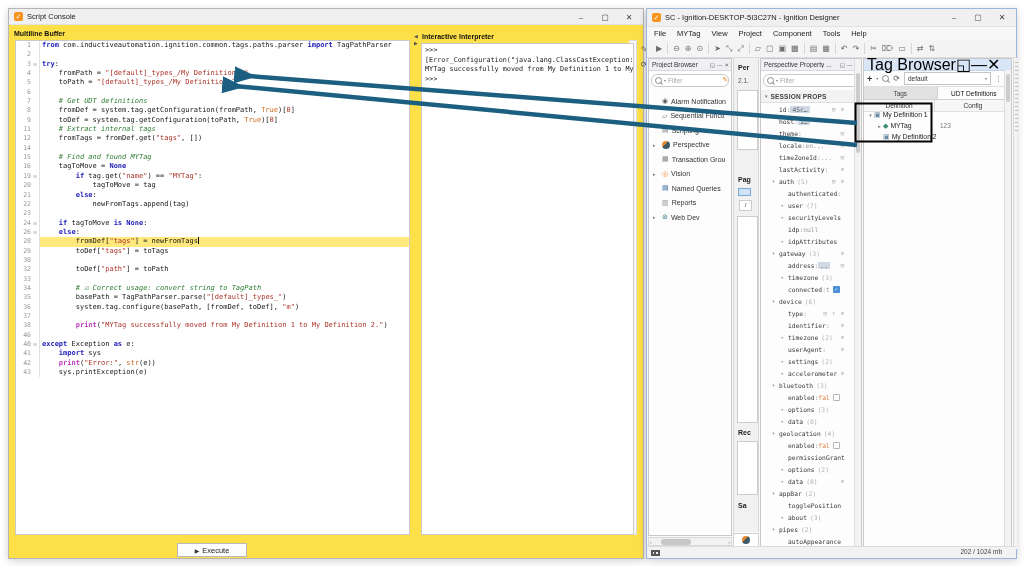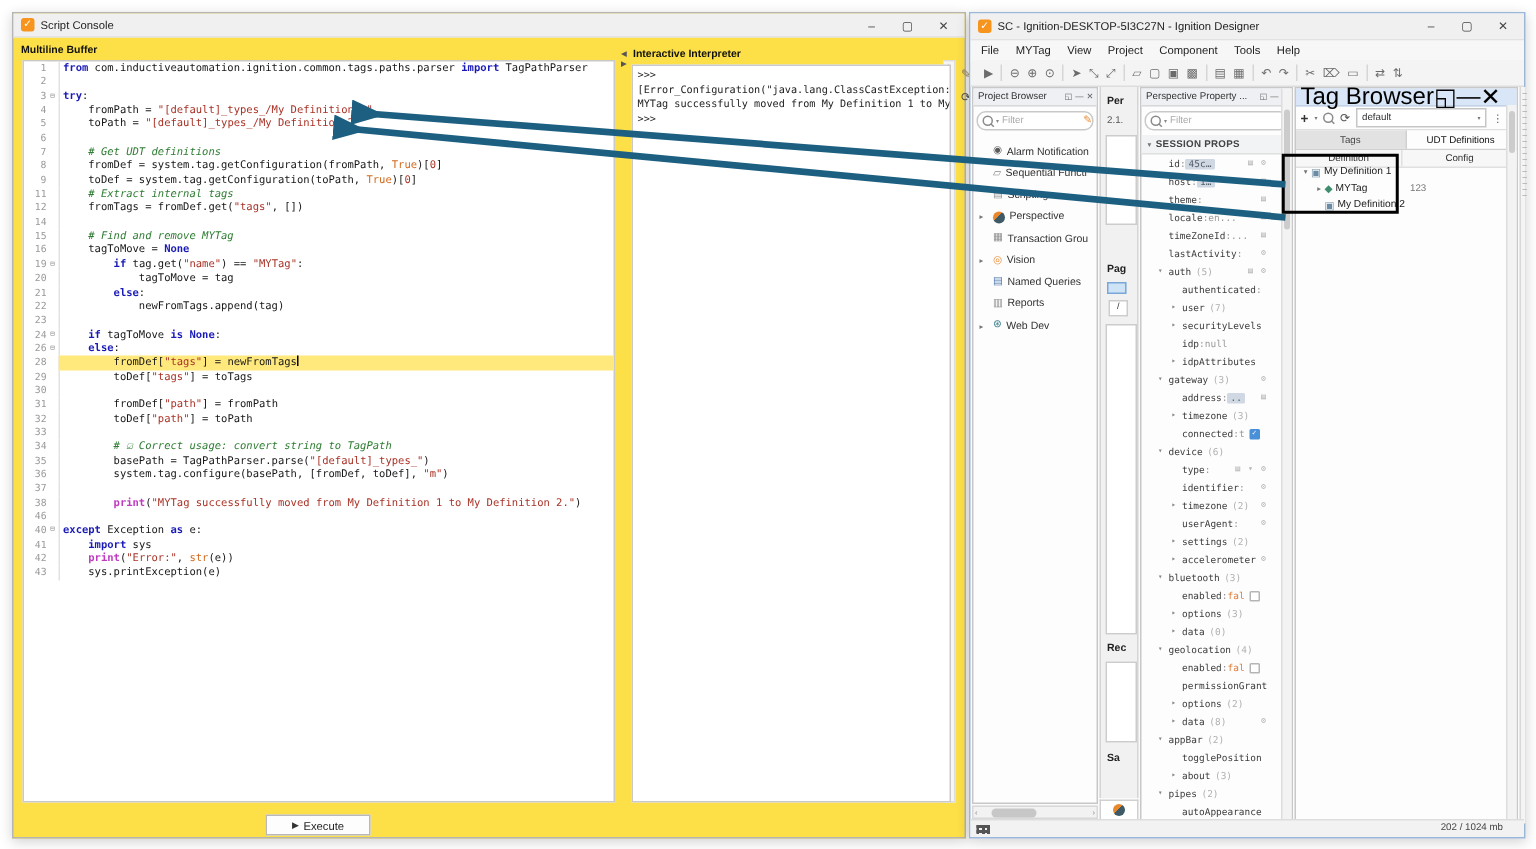--- a/index.html
+++ b/index.html
@@ -138,33 +138,32 @@
         <div class="cl"><span class="g">3</span><span class="fold on">⊟</span><span class="ct"><span class="tk-kw">try</span><span class="tk-pl">:</span></span></div>
         <div class="cl"><span class="g">4</span><span class="fold"></span><span class="ct"><span class="tk-pl">    fromPath = </span><span class="tk-st">"[default]_types_/My Definition 1"</span></span></div>
         <div class="cl"><span class="g">5</span><span class="fold"></span><span class="ct"><span class="tk-pl">    toPath = </span><span class="tk-st">"[default]_types_/My Definition 2"</span></span></div>
         <div class="cl"><span class="g">6</span><span class="fold"></span><span class="ct"></span></div>
         <div class="cl"><span class="g">7</span><span class="fold"></span><span class="ct"><span class="tk-cm">    # Get UDT definitions</span></span></div>
         <div class="cl"><span class="g">8</span><span class="fold"></span><span class="ct"><span class="tk-pl">    fromDef = system.tag.getConfiguration(fromPath, </span><span class="tk-bo">True</span><span class="tk-pl">)[</span><span class="tk-st">0</span><span class="tk-pl">]</span></span></div>
         <div class="cl"><span class="g">9</span><span class="fold"></span><span class="ct"><span class="tk-pl">    toDef = system.tag.getConfiguration(toPath, </span><span class="tk-bo">True</span><span class="tk-pl">)[</span><span class="tk-st">0</span><span class="tk-pl">]</span></span></div>
         <div class="cl"><span class="g">11</span><span class="fold"></span><span class="ct"><span class="tk-cm">    # Extract internal tags</span></span></div>
         <div class="cl"><span class="g">12</span><span class="fold"></span><span class="ct"><span class="tk-pl">    fromTags = fromDef.get(</span><span class="tk-st">"tags"</span><span class="tk-pl">, [])</span></span></div>
         <div class="cl"><span class="g">14</span><span class="fold"></span><span class="ct"></span></div>
-        <div class="cl"><span class="g">15</span><span class="fold"></span><span class="ct"><span class="tk-cm">    # Find and remove MYTag</span></span></div>
+        <div class="cl"><span class="g">15</span><span class="fold"></span><span class="ct"><span class="tk-cm">    # Find and found MYTag</span></span></div>
         <div class="cl"><span class="g">16</span><span class="fold"></span><span class="ct"><span class="tk-pl">    tagToMove = </span><span class="tk-kw">None</span></span></div>
         <div class="cl"><span class="g">19</span><span class="fold on">⊟</span><span class="ct"><span class="tk-pl">        </span><span class="tk-kw">if</span><span class="tk-pl"> tag.get(</span><span class="tk-st">"name"</span><span class="tk-pl">) == </span><span class="tk-st">"MYTag"</span><span class="tk-pl">:</span></span></div>
         <div class="cl"><span class="g">20</span><span class="fold"></span><span class="ct"><span class="tk-pl">            tagToMove = tag</span></span></div>
         <div class="cl"><span class="g">21</span><span class="fold"></span><span class="ct"><span class="tk-pl">        </span><span class="tk-kw">else</span><span class="tk-pl">:</span></span></div>
         <div class="cl"><span class="g">22</span><span class="fold"></span><span class="ct"><span class="tk-pl">            newFromTags.append(tag)</span></span></div>
         <div class="cl"><span class="g">23</span><span class="fold"></span><span class="ct"></span></div>
         <div class="cl"><span class="g">24</span><span class="fold on">⊟</span><span class="ct"><span class="tk-pl">    </span><span class="tk-kw">if</span><span class="tk-pl"> tagToMove </span><span class="tk-kw">is</span><span class="tk-pl"> </span><span class="tk-kw">None</span><span class="tk-pl">:</span></span></div>
         <div class="cl"><span class="g">26</span><span class="fold on">⊟</span><span class="ct"><span class="tk-pl">    </span><span class="tk-kw">else</span><span class="tk-pl">:</span></span></div>
         <div class="cl hl"><span class="g">28</span><span class="fold"></span><span class="ct"><span class="tk-pl">        fromDef[</span><span class="tk-st">"tags"</span><span class="tk-pl">] = newFromTags</span><span class="caret"></span></span></div>
         <div class="cl"><span class="g">29</span><span class="fold"></span><span class="ct"><span class="tk-pl">        toDef[</span><span class="tk-st">"tags"</span><span class="tk-pl">] = toTags</span></span></div>
         <div class="cl"><span class="g">30</span><span class="fold"></span><span class="ct"></span></div>
-        <div class="cl"><span class="g">31</span><span class="fold"></span><span class="ct"><span class="tk-pl">        fromDef[</span><span class="tk-st">"path"</span><span class="tk-pl">] = fromPath</span></span></div>
         <div class="cl"><span class="g">32</span><span class="fold"></span><span class="ct"><span class="tk-pl">        toDef[</span><span class="tk-st">"path"</span><span class="tk-pl">] = toPath</span></span></div>
         <div class="cl"><span class="g">33</span><span class="fold"></span><span class="ct"></span></div>
         <div class="cl"><span class="g">34</span><span class="fold"></span><span class="ct"><span class="tk-cm">        # ☑ Correct usage: convert string to TagPath</span></span></div>
         <div class="cl"><span class="g">35</span><span class="fold"></span><span class="ct"><span class="tk-pl">        basePath = TagPathParser.parse(</span><span class="tk-st">"[default]_types_"</span><span class="tk-pl">)</span></span></div>
         <div class="cl"><span class="g">36</span><span class="fold"></span><span class="ct"><span class="tk-pl">        system.tag.configure(basePath, [fromDef, toDef], </span><span class="tk-st">"m"</span><span class="tk-pl">)</span></span></div>
         <div class="cl"><span class="g">37</span><span class="fold"></span><span class="ct"></span></div>
         <div class="cl"><span class="g">38</span><span class="fold"></span><span class="ct"><span class="tk-pl">        </span><span class="tk-fn">print</span><span class="tk-pl">(</span><span class="tk-st">"MYTag successfully moved from My Definition 1 to My Definition 2."</span><span class="tk-pl">)</span></span></div>
         <div class="cl"><span class="g">46</span><span class="fold"></span><span class="ct"></span></div>
         <div class="cl"><span class="g">40</span><span class="fold on">⊟</span><span class="ct"><span class="tk-kw">except</span><span class="tk-pl"> Exception </span><span class="tk-kw">as</span><span class="tk-pl"> e:</span></span></div>
         <div class="cl"><span class="g">41</span><span class="fold"></span><span class="ct"><span class="tk-pl">    </span><span class="tk-kw">import</span><span class="tk-pl"> sys</span></span></div>

